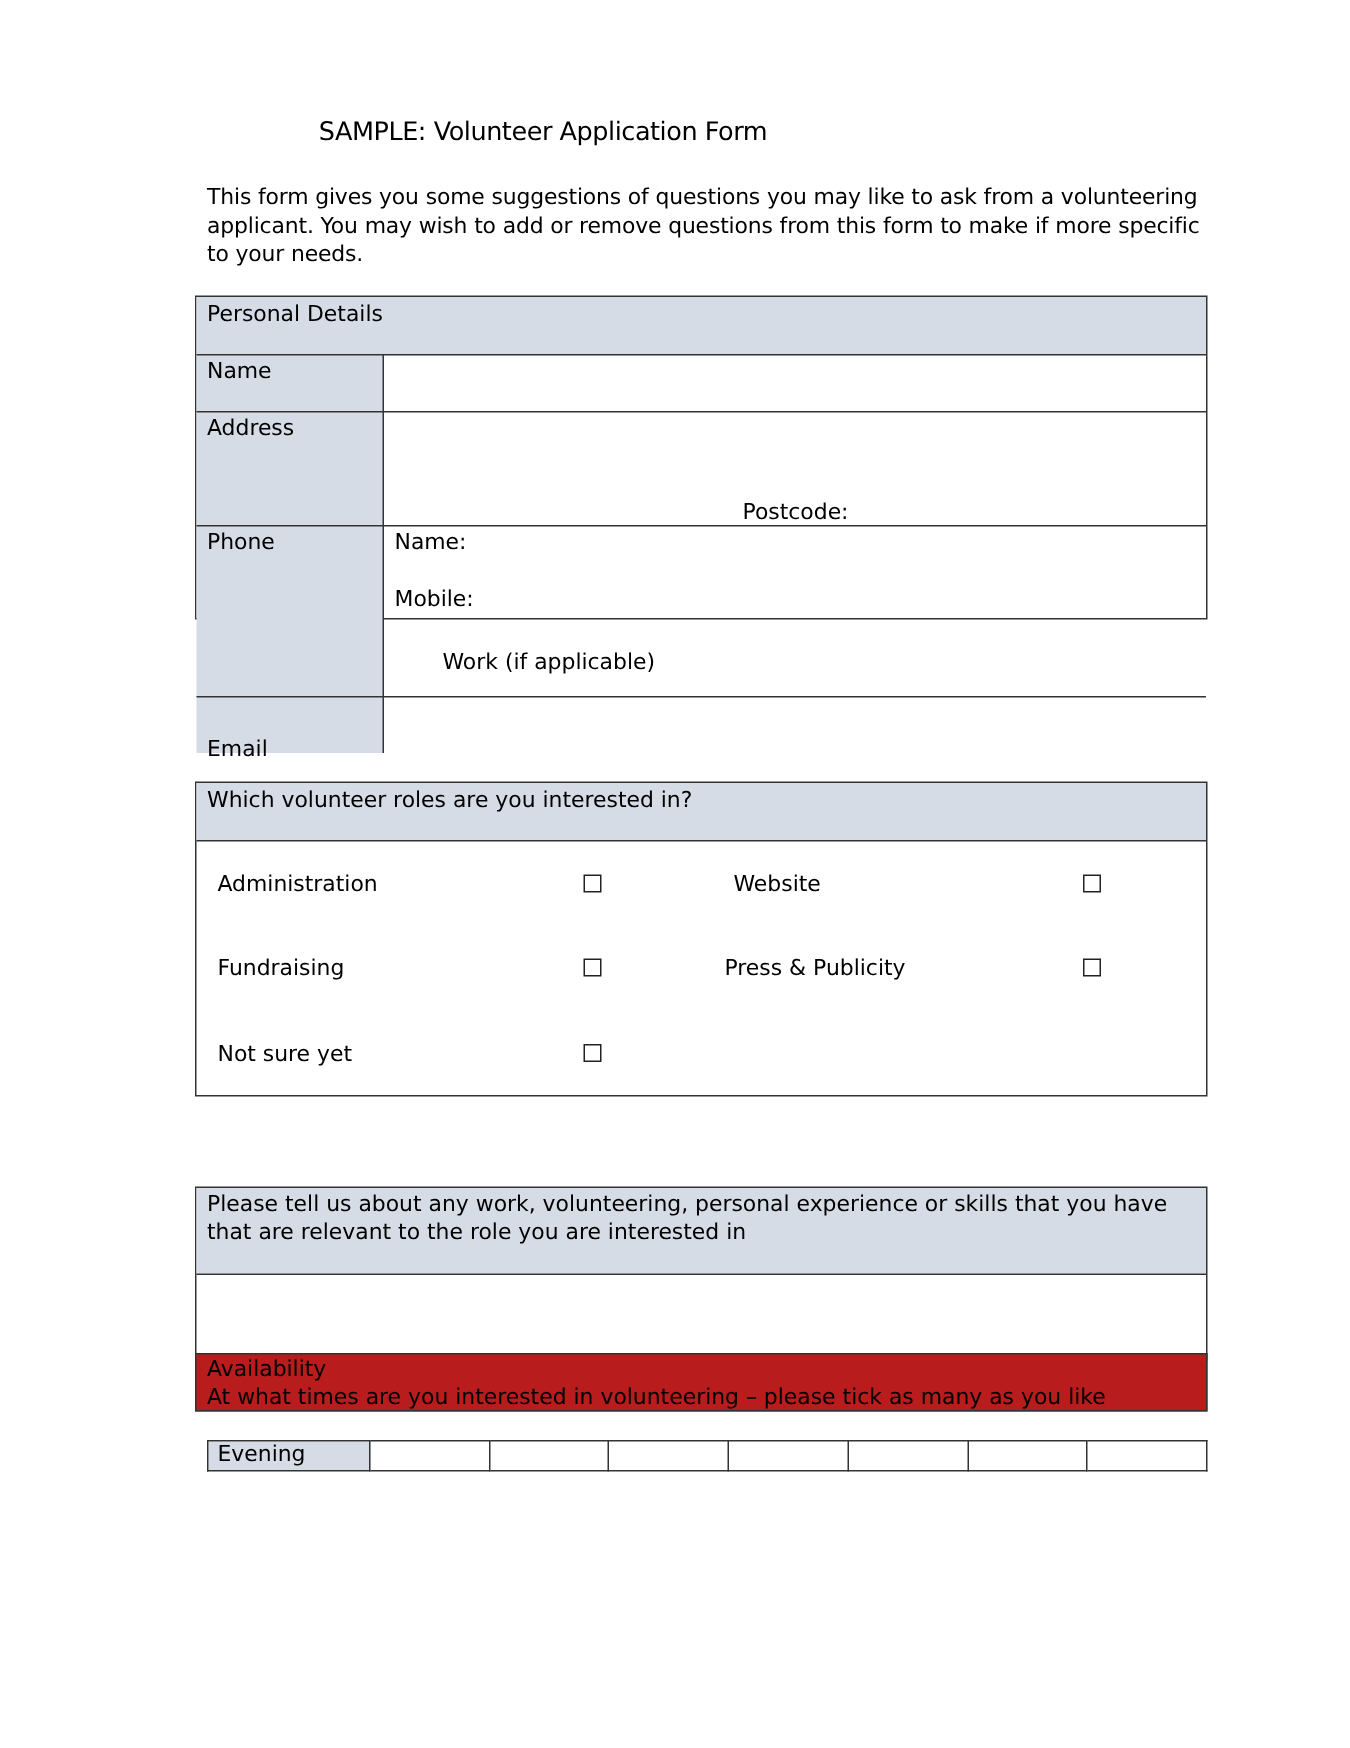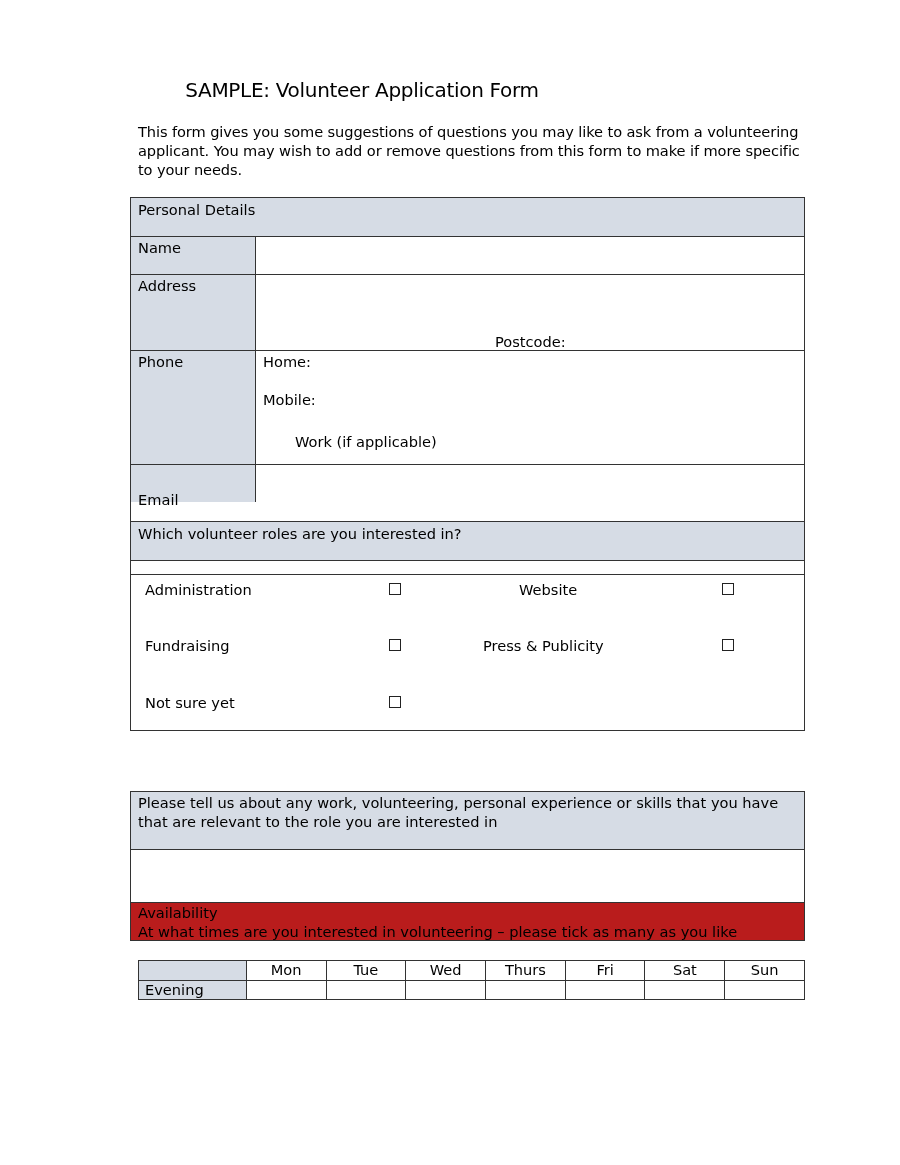--- a/index.html
+++ b/index.html
@@ -1,68 +1,68 @@
 <!DOCTYPE html>
 <html><head>
 <meta charset="utf-8">
 <style>
   * { box-sizing: border-box; margin: 0; padding: 0; }
   html, body { width: 900px; height: 1165px; background: #ffffff; }
   body { font-family: "DejaVu Sans", sans-serif; color: #000; position: relative; overflow: hidden; }
-  .title { position: absolute; top: 78px; left: 0; width: 724px; text-align: center; font-size: 20px; letter-spacing: -0.3px; }
+  .title { position: absolute; top: 78px; left: 0; width: 724px; text-align: center; font-size: 17px; letter-spacing: -0.3px; }
   .intro { position: absolute; top: 122px; left: 138px; width: 680px; font-size: 14.6px; line-height: 19px; letter-spacing: -0.1px; }
   .box { position: absolute; border: 1px solid #333; }
   .cell { position: absolute; font-size: 14.6px; line-height: 19px; }
   .hline { position: absolute; height: 1px; background: #333; }
   .vline { position: absolute; width: 1px; background: #333; }
   .shade { position: absolute; background: #d6dce5; }
   .cb { position: absolute; width: 12px; height: 12px; border: 1px solid #222; background: #fff; }
   table.avail { position: absolute; top: 960px; left: 138px; width: 667px; border-collapse: collapse; font-size: 14.6px; }
   table.avail td { border: 1px solid #333; height: 19.5px; line-height: 18px; padding: 0 6px; }
   table.avail td.rh { background: #d6dce5; width: 108px; }
   table.avail td.ch { text-align: center; width: 80px; }
   table.avail tr:first-child td.corner { background: #d6dce5; }
 </style>
 </head>
 <body>
 
 <div class="title">SAMPLE: Volunteer Application Form</div>
 <div class="intro">This form gives you some suggestions of questions you may like to ask from a volunteering applicant. You may wish to add or remove questions from this form to make if more specific to your needs.</div>
 
-<div class="box" style="top:197px;left:130px;width:675px;height:378px;">
+<div class="box" style="top:197px;left:130px;width:675px;height:216px;">
   <div class="shade" style="left:0;top:0;width:673px;height:38px;"></div>
   <div class="shade" style="left:0;top:38px;width:125px;height:266px;"></div>
   <div class="hline" style="left:0;top:38px;width:673px;"></div>
   <div class="hline" style="left:0;top:76px;width:673px;"></div>
   <div class="hline" style="left:0;top:152px;width:673px;"></div>
   <div class="hline" style="left:0;top:266px;width:673px;"></div>
   <div class="vline" style="left:124px;top:38px;height:266px;"></div>
 
   <div class="cell" style="left:7px;top:2px;">Personal Details</div>
   <div class="cell" style="left:7px;top:40px;">Name</div>
   <div class="cell" style="left:126px;top:39px;width:546px;height:36px;"></div>
   <div class="cell" style="left:7px;top:78px;">Address</div>
   <div class="cell" style="left:126px;top:77px;width:546px;height:74px;"></div>
   <div class="cell" style="left:364px;top:134px;">Postcode:</div>
   <div class="cell" style="left:7px;top:154px;">Phone</div>
-  <div class="cell" style="left:132px;top:154px;">Home:</div>
+  <div class="cell" style="left:132px;top:154px;">Name:</div>
   <div class="cell" style="left:132px;top:192px;">Mobile:</div>
   <div class="cell" style="left:132px;top:234px;margin-left:32px;">Work (if applicable)</div>
   <div class="cell" style="left:7px;top:268px;margin-top:24px;">Email</div>
   <div class="cell" style="left:126px;top:267px;width:546px;height:36px;"></div>
 </div>
 
 <div class="box" style="top:521px;left:130px;width:675px;height:210px;">
   <div class="shade" style="left:0;top:0;width:673px;height:38px;"></div>
   <div class="hline" style="left:0;top:38px;width:673px;"></div>
   <div class="cell" style="left:7px;top:2px;">Which volunteer roles are you interested in?</div>
 
   <div class="cell" style="left:14px;top:58px;">Administration</div>
   <div class="cb" style="left:258px;top:61px;"></div>
-  <div class="cell" style="left:358px;top:58px;margin-left:30px;">Website</div>
+  <div class="cell" style="left:358px;top:58px;">Website</div>
   <div class="cb" style="left:591px;top:61px;"></div>
 
   <div class="cell" style="left:14px;top:114px;">Fundraising</div>
   <div class="cb" style="left:258px;top:117px;"></div>
   <div class="cell" style="left:352px;top:114px;">Press &amp; Publicity</div>
   <div class="cb" style="left:591px;top:117px;"></div>
 
   <div class="cell" style="left:14px;top:171px;">Not sure yet</div>
   <div class="cb" style="left:258px;top:174px;"></div>
 </div>
@@ -74,30 +74,20 @@
   <div class="cell" style="left:0;top:58px;width:673px;height:56px;"></div>
 </div>
 
 <div class="box" style="top:902px;left:130px;width:675px;height:39px;background:#b91c1c;">
   <div class="cell" style="left:7px;top:0px;">Availability</div>
   <div class="cell" style="left:7px;top:19px;">At what times are you interested in volunteering – please tick as many as you like</div>
 </div>
 
 <table class="avail">
   <tbody>
-      <tr>
-    <td class="rh corner"></td>
-    <td class="ch">Mon</td>
-    <td class="ch">Tue</td>
-    <td class="ch">Wed</td>
-    <td class="ch">Thurs</td>
-    <td class="ch">Fri</td>
-    <td class="ch">Sat</td>
-    <td class="ch">Sun</td>
-  </tr>
   <tr>
     <td class="rh">Evening</td>
     <td></td>
         <td></td>
         <td></td>
         <td></td>
         <td></td>
         <td></td>
         <td></td>
   </tr>

